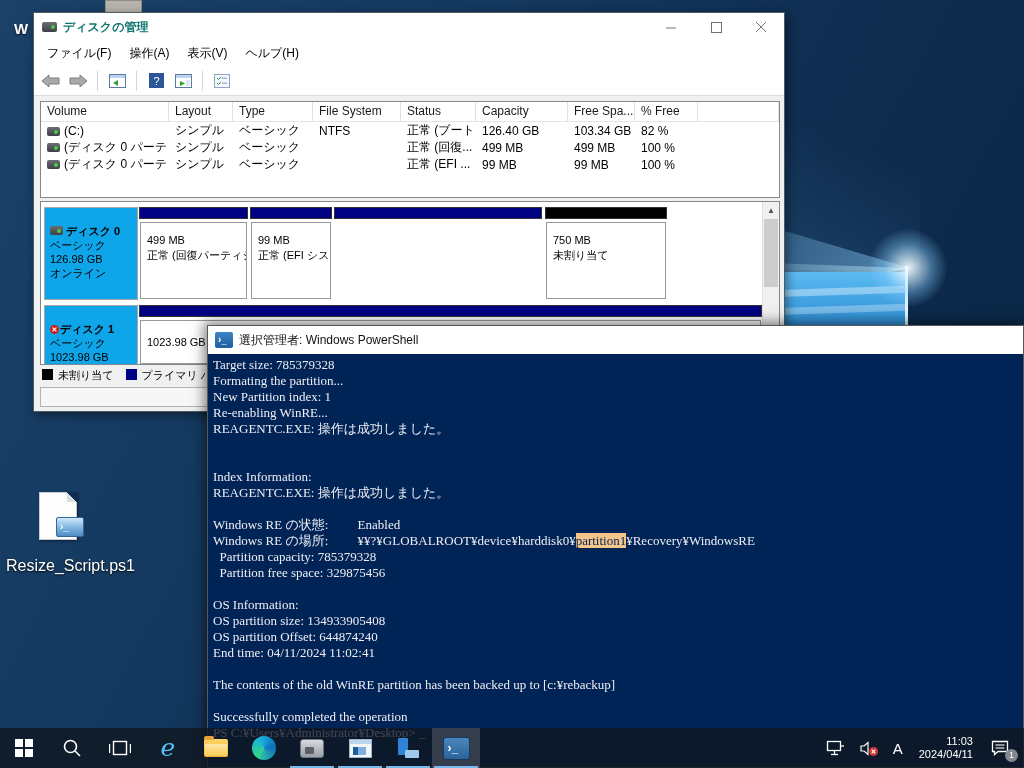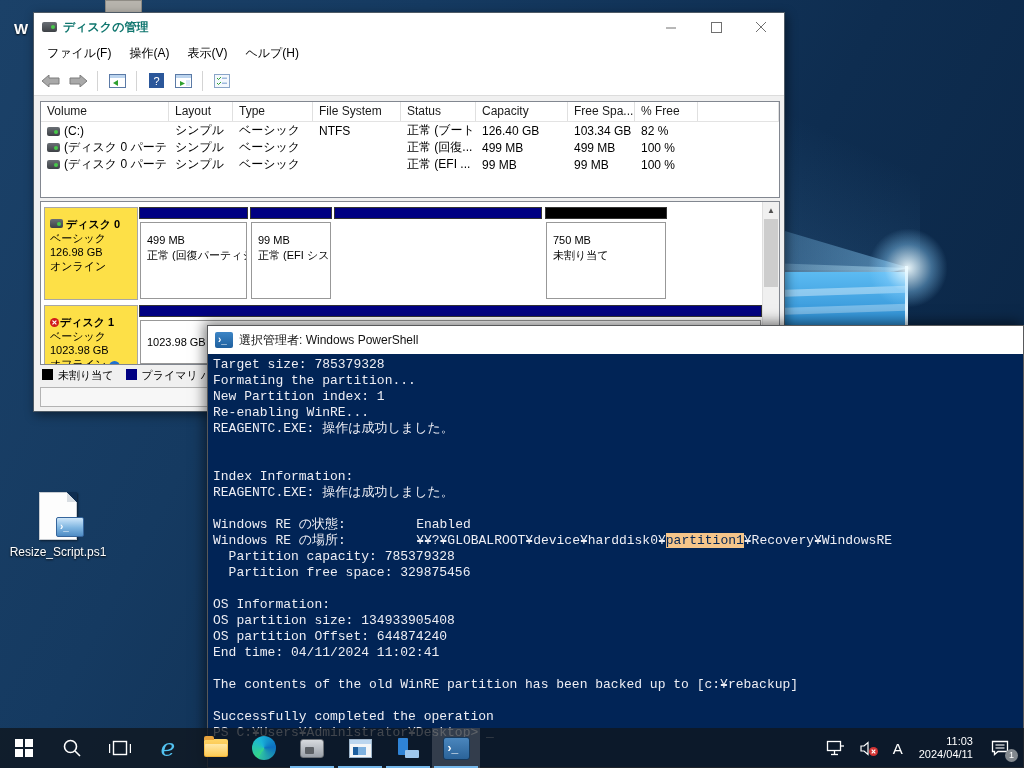--- a/index.html
+++ b/index.html
@@ -29,21 +29,21 @@
   .bg-fragment { left:105px; top:0; width:37px; height:12px; background:#b7b4ad; border:1px solid #8f8c85; border-bottom:none; }
 
   
   .desk-icon { left:6px; top:492px; width:104px; text-align:center; cursor:default; }
   .file-page { position:relative; width:38px; height:48px; margin:0 auto; background:#fdfdfd; border:1px solid #c7ccd2; box-shadow:1px 1px 2px rgba(0,0,0,.5); }
   .file-page::before { content:""; position:absolute; right:-1px; top:-1px; width:10px; height:10px;
                        background:linear-gradient(225deg,#0e2d50 50%,#d9dee3 50%); }
   .ps-badge { position:absolute; right:-8px; bottom:2px; width:28px; height:20px; border:1px solid #35659c; border-radius:2px;
               background:linear-gradient(180deg,#cfe7fa 0%,#7db4e0 55%,#4f8cc4 100%); color:#fff;
               font-size:10px; font-weight:bold; text-align:left; padding-left:3px; line-height:18px; }
-  .desk-icon .lbl { margin-top:5px; color:#fff; font-size:12px; text-shadow:0 1px 2px #000; }
+  .desk-icon .lbl { margin-top:17px; color:#fff; font-size:16px; text-shadow:0 1px 2px #000; }
 
   
   .win { background:#f0f0f0; border:1px solid #4f5b66; box-shadow:2px 3px 10px rgba(0,0,0,.45); }
   .titlebar { position:absolute; left:0; right:0; top:0; height:28px; background:#fff; display:flex; align-items:center; }
   .title-txt { font-size:12px; margin-left:6px; }
   .win-btns { margin-left:auto; display:flex; height:100%; }
   .win-btn { width:45px; height:100%; display:flex; align-items:center; justify-content:center; }
 
   
   .dm { left:33px; top:12px; width:752px; height:400px; z-index:2; }
@@ -58,42 +58,42 @@
 
   .vol-panel { position:absolute; left:6px; top:88px; width:740px; height:97px; background:#fff; border:1px solid #828790; overflow:hidden; }
   .vol-hdr { display:flex; height:20px; border-bottom:1px solid #e3e3e3; }
   .vol-hdr .hc { font-size:12px; color:#1a1a1a; border-right:1px solid #e0e0e0; padding:2px 0 0 6px; white-space:nowrap; overflow:hidden; }
   .vol-row { display:flex; height:17px; align-items:center; }
   .vol-row .c { font-size:12px; color:#000; padding-left:6px; white-space:nowrap; overflow:hidden; }
   .w0{width:128px;} .w1{width:64px;} .w2{width:80px;} .w3{width:88px;} .w4{width:75px;} .w5{width:92px;} .w6{width:67px;} .w7{width:63px;} .w8{flex:1;}
   .vol-row .c .drive-ico { width:13px; height:9px; margin-right:4px; vertical-align:-1px; }
 
   .graph-panel { position:absolute; left:6px; top:188px; width:740px; height:164px; background:#fff; border:1px solid #828790; overflow:hidden; }
-  .disk-label { position:absolute; left:3px; width:94px; background:#fde047; border:1px solid #a7a7a7; padding:9px 5px; font-size:11px; color:#000; line-height:14px; }
+  .disk-label { position:absolute; left:3px; width:94px; background:#0ea5e9; border:1px solid #a7a7a7; padding:16px 5px; font-size:11px; color:#000; line-height:14px; }
   .disk-label .dname { font-weight:bold; white-space:nowrap; }
   .badge-offline { display:inline-block; width:9px; height:9px; border-radius:50%; background:#d11a1a; color:#fff; font-size:7px; line-height:9px; text-align:center; font-weight:bold; margin-right:1px; vertical-align:1px; }
   .info-ico { display:inline-block; width:11px; height:11px; border-radius:50%; background:#1d6fd2; color:#fff; font-size:8px; line-height:11px; text-align:center; font-style:italic; font-weight:bold; vertical-align:-1px; }
   .part { position:absolute; }
   .part .bar { position:absolute; left:0; right:0; top:0; height:12px; border:1px solid #333; background:var(--partition_primary,#000082); }
   .part .bar.unalloc { background:var(--unallocated,#000); }
   .part .pbody { position:absolute; left:1px; right:1px; top:15px; bottom:1px; background:#fff; border:1px solid #989898; padding:10px 0 0 6px; font-size:11px; line-height:15px; color:#000; white-space:nowrap; overflow:hidden; }
   .gscroll { position:absolute; right:0; top:0; width:17px; height:164px; background:#f0f0f0; border-left:1px solid #dfdfdf; }
   .gscroll .up { height:17px; display:flex; align-items:center; justify-content:center; font-size:8px; color:#505050; background:#f0f0f0; }
   .gscroll .thumb { position:absolute; left:1px; right:1px; top:17px; height:68px; background:#cdcdcd; }
 
   .dm-legend { position:absolute; left:8px; top:354px; height:16px; display:flex; align-items:center; gap:12px; font-size:11px; color:#000; }
   .dm-legend .sq { display:inline-block; width:11px; height:11px; margin-right:5px; vertical-align:-1px; }
   .dm-statusbar { position:absolute; left:6px; top:374px; width:740px; height:20px; background:#f7f7f7; border:1px solid #b3b3b3; }
 
   
   .ps { left:207px; top:325px; width:817px; height:443px; z-index:3; border:1px solid #58595b; box-shadow:-3px -3px 12px rgba(0,0,0,.5); background:#fff; }
   .ps .title-txt { color:#111; }
   .ps-ico { width:18px; height:16px; margin-left:7px; border-radius:2px; background:linear-gradient(180deg,#3d85c6,#1e5f9e); color:#fff; font-size:10px; font-weight:bold; line-height:15px; padding-left:3px; }
   .console { position:absolute; left:0; right:0; top:28px; bottom:0; background:var(--console_bg,#012456); padding:3px 0 0 5px; overflow:hidden; }
-  .ps-line { height:16px; white-space:pre; font-family:Liberation Mono, monospace; font-size:13px; line-height:16px; color:#eeeef4; }
+  .ps-line { height:16px; white-space:pre; font-family:Liberation Serif, serif; font-size:13px; line-height:16px; color:#eeeef4; }
   .hl { background:var(--highlight_bg,#f5c58a); color:#012456; }
 
   
   .taskbar { left:0; bottom:0; width:1024px; height:40px; background:rgba(16,22,30,.78); z-index:5; display:flex; align-items:stretch; }
   .tb-btn { width:48px; display:flex; align-items:center; justify-content:center; position:relative; }
   .tb-btn.running::after { content:""; position:absolute; left:2px; right:2px; bottom:0; height:2px; background:var(--taskbar_underline,#76b9ed); }
   .tb-btn.active { background:rgba(255,255,255,.16); }
   .tray { margin-left:auto; display:flex; align-items:center; gap:4px; padding-right:4px; }
   .tray-item { display:flex; align-items:center; justify-content:center; height:40px; padding:0 5px; color:#fff; }
   .clock { font-size:11px; color:#fff; text-align:right; line-height:13px; padding:0 7px; }

